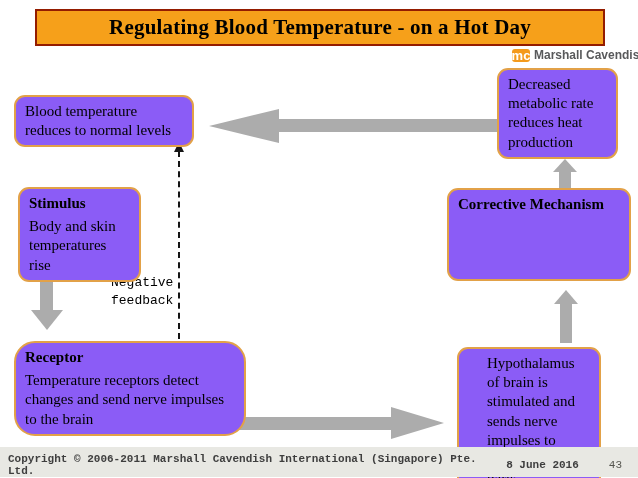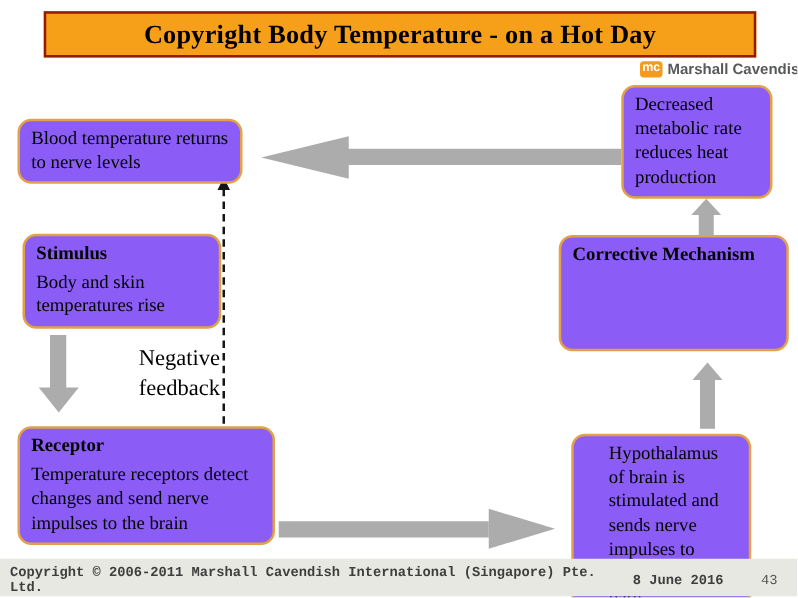--- a/index.html
+++ b/index.html
@@ -11,69 +11,69 @@
   .title-bar{
     position:absolute;left:35px;top:9px;width:570px;height:37px;box-sizing:border-box;
     background:#F6A01A;border:2px solid #941C00;
     display:flex;align-items:center;justify-content:center;
     font-size:21px;font-weight:bold;letter-spacing:.2px;
   }
   
   .logo{position:absolute;left:512px;top:48px;display:flex;align-items:center;gap:4px;
     font-family:"Liberation Sans",sans-serif;}
   .logo-badge{width:18px;height:13px;background:#F49A1C;border-radius:3px;color:#fff;
-    font-size:10px;font-weight:bold;display:flex;align-items:center;justify-content:center;line-height:1;}
+    font-size:13px;font-weight:bold;display:flex;align-items:center;justify-content:center;line-height:1;}
   .logo-name{font-size:12px;font-weight:bold;color:#58595B;white-space:nowrap;}
   
   .ybox{
     position:absolute;box-sizing:border-box;background:#8b5cf6;border:2px solid #E2A148;
     border-radius:11px;padding:5px 9px;font-size:15px;line-height:1.28;
   }
   .ybox .hd{font-weight:bold;margin-bottom:4px;}
   .box-blood{left:14px;top:95px;width:180px;min-height:52px;}
   .box-decreased{left:497px;top:68px;width:121px;min-height:88px;}
-  .box-stimulus{left:18px;top:187px;width:159px;min-height:70px;}
+  .box-stimulus{left:18px;top:187px;width:123px;min-height:70px;}
   .box-corrective{left:447px;top:188px;width:184px;min-height:93px;}
-  .box-receptor{left:14px;top:341px;width:206px;min-height:92px;}
+  .box-receptor{left:14px;top:341px;width:232px;min-height:92px;border-radius:21px;}
   .box-hypothalamus{left:457px;top:347px;width:144px;min-height:86px;padding-left:28px;}
   
   .shaft{position:absolute;background:#ACACAC;}
   .tri{position:absolute;width:0;height:0;}
   .a1-head{left:209px;top:109px;border-top:17px solid transparent;border-bottom:17px solid transparent;border-right:70px solid #ACACAC;}
   .a1-shaft{left:275px;top:119px;width:222px;height:13px;}
   .a2-shaft{left:40px;top:268px;width:13px;height:43px;}
   .a2-head{left:31px;top:310px;border-left:16px solid transparent;border-right:16px solid transparent;border-top:20px solid #ACACAC;}
   .a3-shaft{left:223px;top:417px;width:168px;height:13px;}
   .a3-head{left:391px;top:407px;border-top:16px solid transparent;border-bottom:16px solid transparent;border-left:53px solid #ACACAC;}
   .a4-head{left:554px;top:290px;border-left:12px solid transparent;border-right:12px solid transparent;border-bottom:14px solid #ACACAC;}
   .a4-shaft{left:560px;top:303px;width:12px;height:40px;}
   .a5-head{left:553px;top:159px;border-left:12px solid transparent;border-right:12px solid transparent;border-bottom:13px solid #ACACAC;}
   .a5-shaft{left:559px;top:171px;width:12px;height:18px;}
   
   .dash-line{position:absolute;left:178px;top:151px;height:188px;width:0;border-left:2px dashed #151515;}
   .dash-head{position:absolute;left:174px;top:142px;width:0;height:0;
     border-left:5px solid transparent;border-right:5px solid transparent;border-bottom:10px solid #151515;}
-  .neg-label{position:absolute;left:111px;top:274px;width:80px;font-size:18px;line-height:1.35;}
+  .neg-label{position:absolute;left:111px;top:274px;width:80px;font-size:13px;line-height:1.35;font-family:Liberation Mono, monospace;}
   
   .footer{
     position:absolute;left:0;top:447px;width:638px;height:30px;background:#E8E8E3;
     font-family:Liberation Mono, monospace;font-size:11px;font-weight:bold;color:#3E3E3E;
     display:flex;align-items:center;box-sizing:border-box;padding:5px 16px 0 8px;
   }
   .footer .copy{flex:1;}
   .footer .date{white-space:nowrap;margin-left:24px;}
   .footer .pagenum{margin-left:30px;color:#55554F;font-weight:normal;}
 </style>
 </head>
 <body>
 
 <div id="slide">
 
   <div class="title-bar">
-    <span>Copyright Body Temperature - on a Hot Day</span>
+    <span>Regulating Blood Temperature - on a Hot Day</span>
   </div>
 
   <div class="logo">
     <span class="logo-badge">mc</span>
     <span class="logo-name">Marshall Cavendish</span>
   </div>
 
   <div class="tri a1-head"></div>
   <div class="shaft a1-shaft"></div>
 
@@ -87,21 +87,21 @@
   <div class="shaft a4-shaft"></div>
 
   <div class="tri a5-head"></div>
   <div class="shaft a5-shaft"></div>
 
   <div class="dash-head"></div>
   <div class="dash-line"></div>
   <div class="neg-label">Negative feedback</div>
 
   <div class="ybox box-blood">
-    <span>Blood temperature returns to nerve levels</span>
+    <span>Blood temperature reduces to normal levels</span>
   </div>
 
   <div class="ybox box-decreased">
     <span>Decreased metabolic rate reduces heat production</span>
   </div>
 
   <div class="ybox box-stimulus">
     <div class="hd">Stimulus</div>
     <div>Body and skin temperatures rise</div>
   </div>

